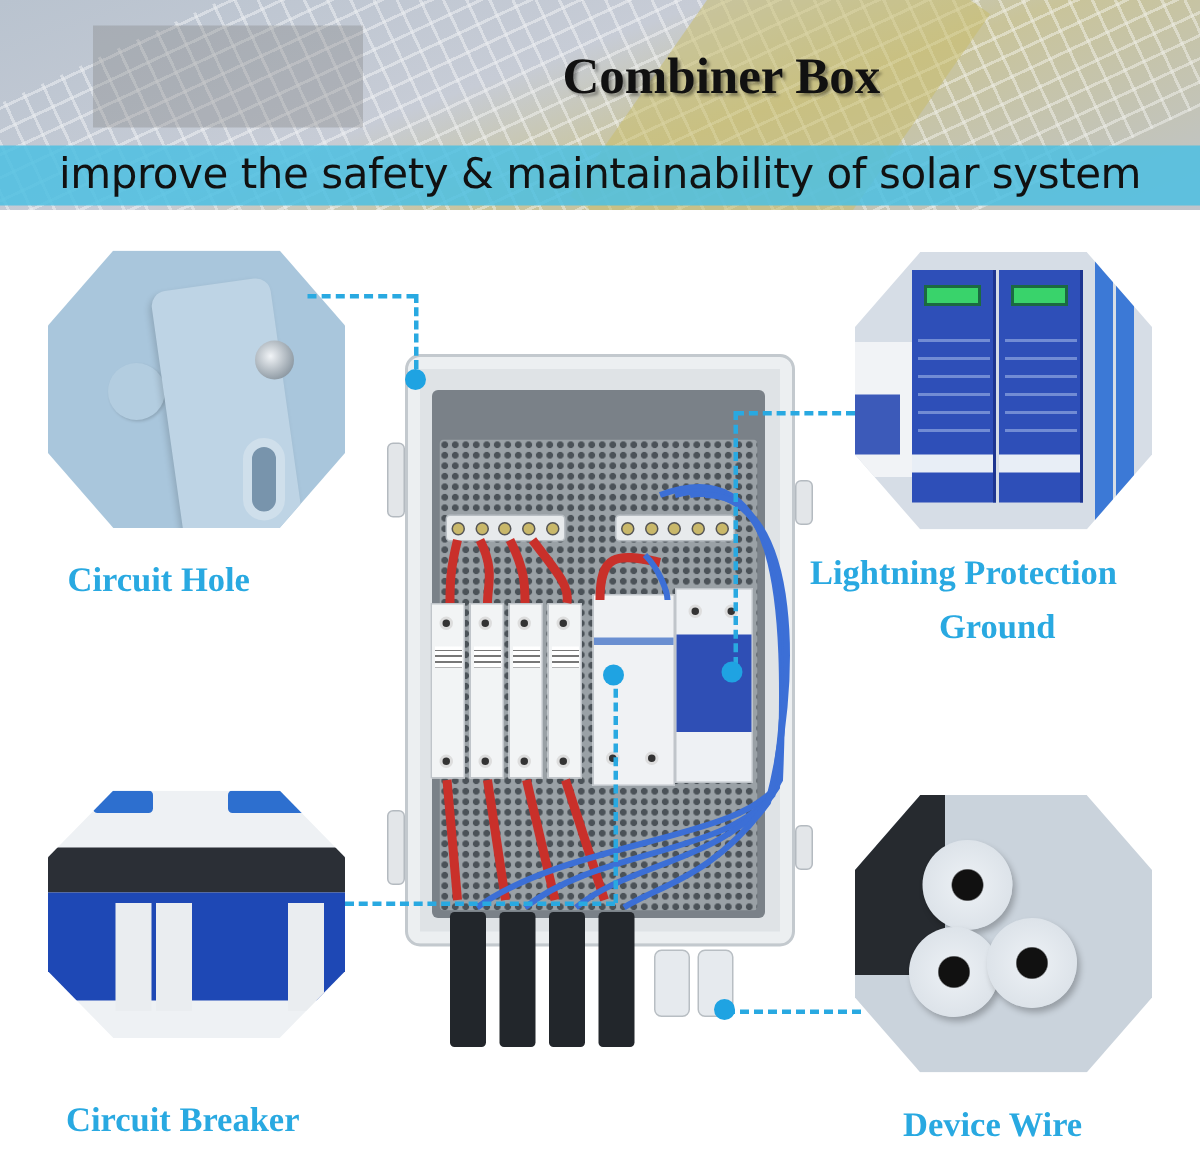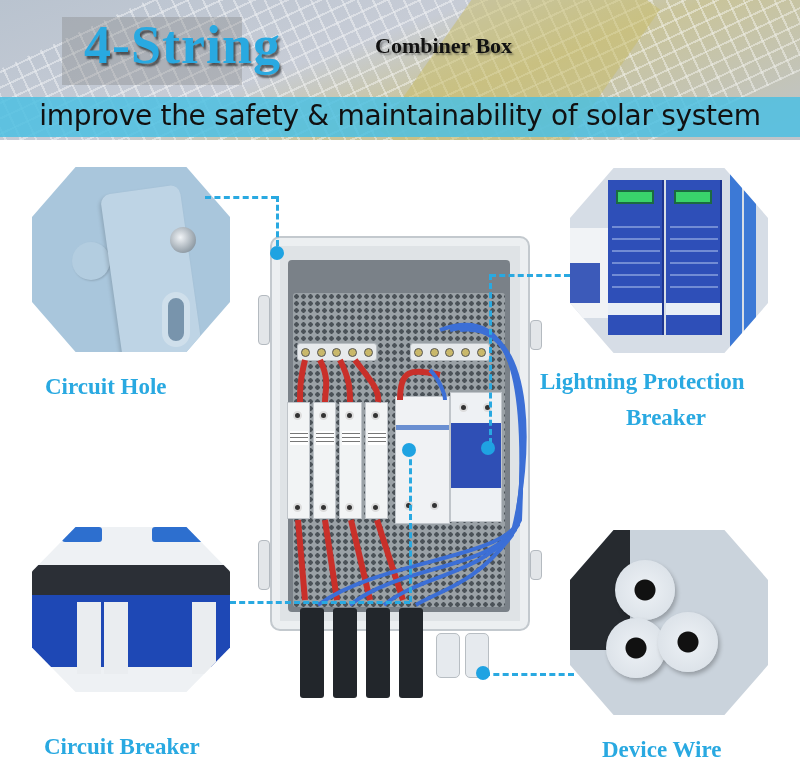--- a/index.html
+++ b/index.html
@@ -9,21 +9,21 @@
   .banner { position: absolute; left: 0; top: 0; width: 800px; height: 140px; overflow: hidden;
     background: linear-gradient(160deg, #b9c3cf 0%, #c7ccd6 40%, #c9c49a 60%, #bfc4cc 100%); }
   .panel-grid { position: absolute; inset: -100px; transform: rotate(-25deg);
     background-image:
       repeating-linear-gradient(0deg, rgba(255,255,255,0.55) 0 2px, transparent 2px 14px),
       repeating-linear-gradient(90deg, rgba(255,255,255,0.55) 0 2px, transparent 2px 14px); opacity: 0.7; }
   .grass-band { position: absolute; left: 440px; top: -60px; width: 160px; height: 260px; background: rgba(200,190,110,0.55); transform: rotate(35deg); }
   .title-box { position: absolute; left: 62px; top: 17px; width: 180px; height: 68px; background: rgba(130,130,130,0.35); }
   .title-blue { position: absolute; left: 84px; top: 14px; font-family: "Liberation Serif", serif; font-weight: bold; font-size: 54px; color: #29a9e1;
     text-shadow: 2px 3px 2px rgba(0,0,0,0.55); letter-spacing: 1px; }
-  .title-black { position: absolute; left: 375px; top: 33px; font-family: "Liberation Serif", serif; font-weight: bold; font-size: 22px; color: #111;
+  .title-black { position: absolute; left: 375px; top: 33px; font-family: "Liberation Serif", serif; font-weight: bold; font-size: 34px; color: #111;
     text-shadow: 2px 2px 2px rgba(0,0,0,0.35); }
   .tagline-bar { position: absolute; left: 0; top: 97px; width: 800px; height: 40px; background: rgba(76,191,226,0.85); }
   .tagline { position: absolute; left: 0; top: 99px; width: 800px; text-align: center; font-family: "DejaVu Sans", sans-serif; font-size: 28px; color: #111; letter-spacing: -0.3px; }
 
   
   .oct { position: absolute; clip-path: polygon(22% 0, 78% 0, 100% 27%, 100% 73%, 78% 100%, 22% 100%, 0 73%, 0 27%); overflow: hidden; }
   .label { position: absolute; font-family: "Liberation Serif", serif; font-weight: bold; color: #29a9e1; font-size: 23px; white-space: nowrap; }
 
   
   .oct-mount { left: 32px; top: 167px; width: 198px; height: 185px; background: #a9c6dc; }
@@ -79,21 +79,20 @@
   .dot { position: absolute; width: 14px; height: 14px; border-radius: 50%; background: #1fa3e2; }
   svg.wires { position: absolute; left: 0; top: 0; }
 </style>
 </head>
 <body>
 
 <div class="banner">
   <div class="panel-grid"></div>
   <div class="grass-band"></div>
   <div class="title-box"></div>
-  <div class="title-blue">4-String</div>
   <div class="title-black">Combiner Box</div>
   <div class="tagline-bar"></div>
   <div class="tagline">improve the safety &amp; maintainability of solar system</div>
 </div>
 
 <div class="oct oct-mount">
   <div class="mount-boss"></div>
   <div class="mount-plate"></div>
   <div class="mount-screw"></div>
   <div class="mount-slot"></div>
@@ -111,21 +110,21 @@
   </div>
   <div class="lpd-mod" style="left:96px;">
     <div class="lpd-win"></div>
     <div class="lpd-txt"></div>
     <div class="lpd-band"></div>
   </div>
   <div class="lpd-wire" style="left:160px;"></div>
   <div class="lpd-wire" style="left:174px;"></div>
 </div>
 <div class="label" style="left:540px; top:369px;">Lightning Protection</div>
-<div class="label" style="left:626px; top:405px;">Breaker</div>
+<div class="label" style="left:626px; top:405px;">Ground</div>
 
 <div class="oct oct-mcb">
   <div class="mcb-top-blue" style="left:30px; width:40px;"></div>
   <div class="mcb-top-blue" style="left:120px; width:60px;"></div>
   <div class="mcb-dark"></div>
   <div class="mcb-blue"></div>
   <div class="mcb-handle" style="left:45px;"></div>
   <div class="mcb-handle" style="left:72px;"></div>
   <div class="mcb-handle" style="left:160px;"></div>
 

